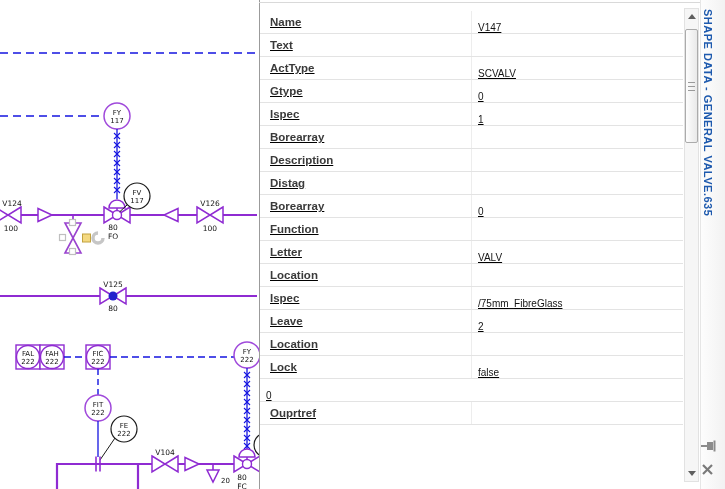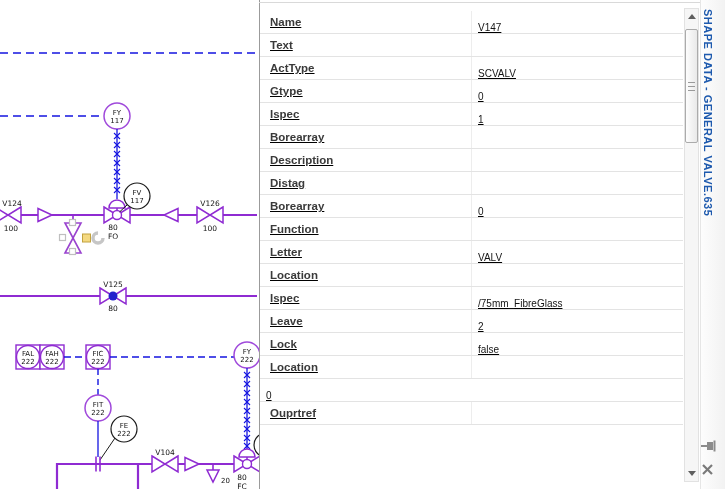--- a/index.html
+++ b/index.html
@@ -270,26 +270,26 @@
       </div>
       <div class="prow">
         <span class="plabel">Ispec</span>
         <span class="pvalue">/75mm_FibreGlass</span>
       </div>
       <div class="prow">
         <span class="plabel">Leave</span>
         <span class="pvalue">2</span>
       </div>
       <div class="prow">
+        <span class="plabel">Location</span>
+        <span class="pvalue"></span>
+      </div>
+      <div class="prow">
         <span class="plabel">Lock</span>
         <span class="pvalue">false</span>
-      </div>
-      <div class="prow">
-        <span class="plabel">Location</span>
-        <span class="pvalue"></span>
       </div>
       <div class="prow">
         <span class="pvalue">0</span>
       </div>
       <div class="prow">
         <span class="plabel">Ouprtref</span>
         <span class="pvalue"></span>
       </div>
     </div>
 

